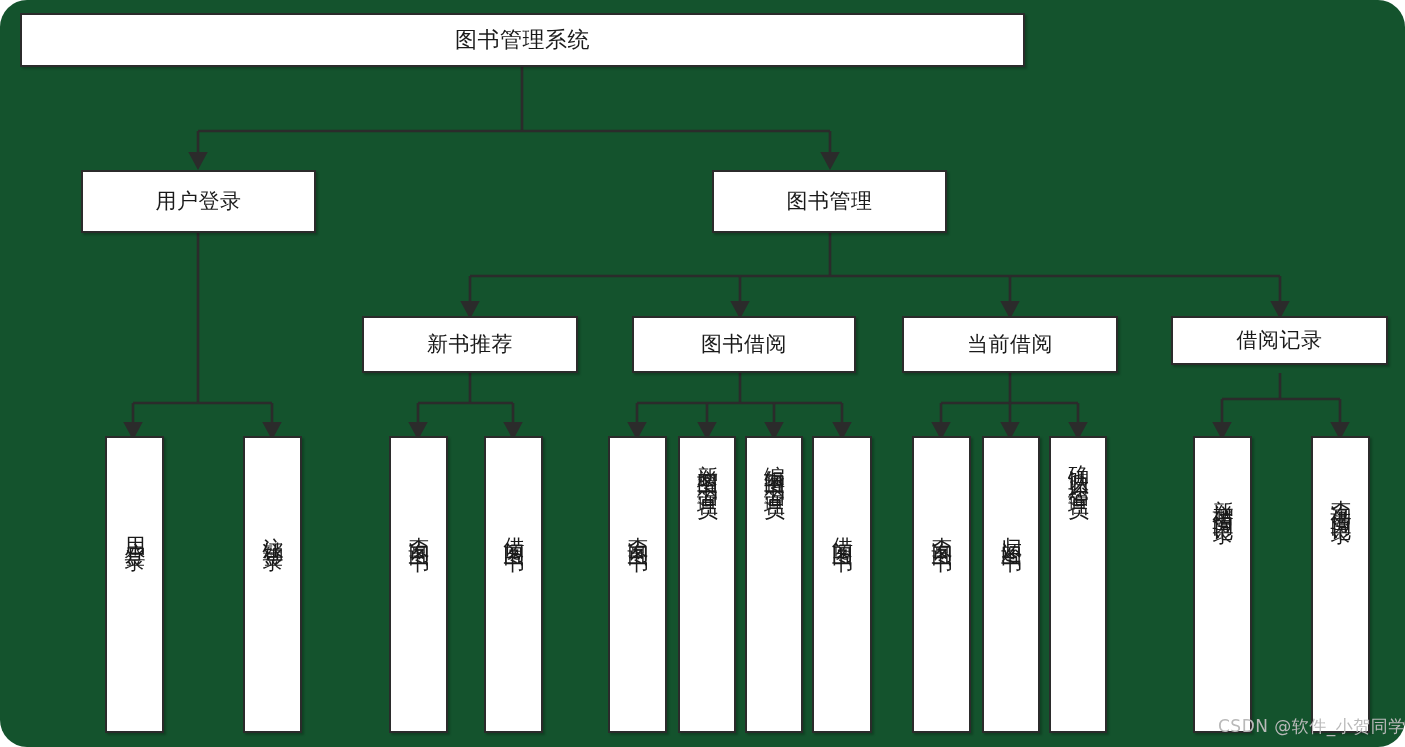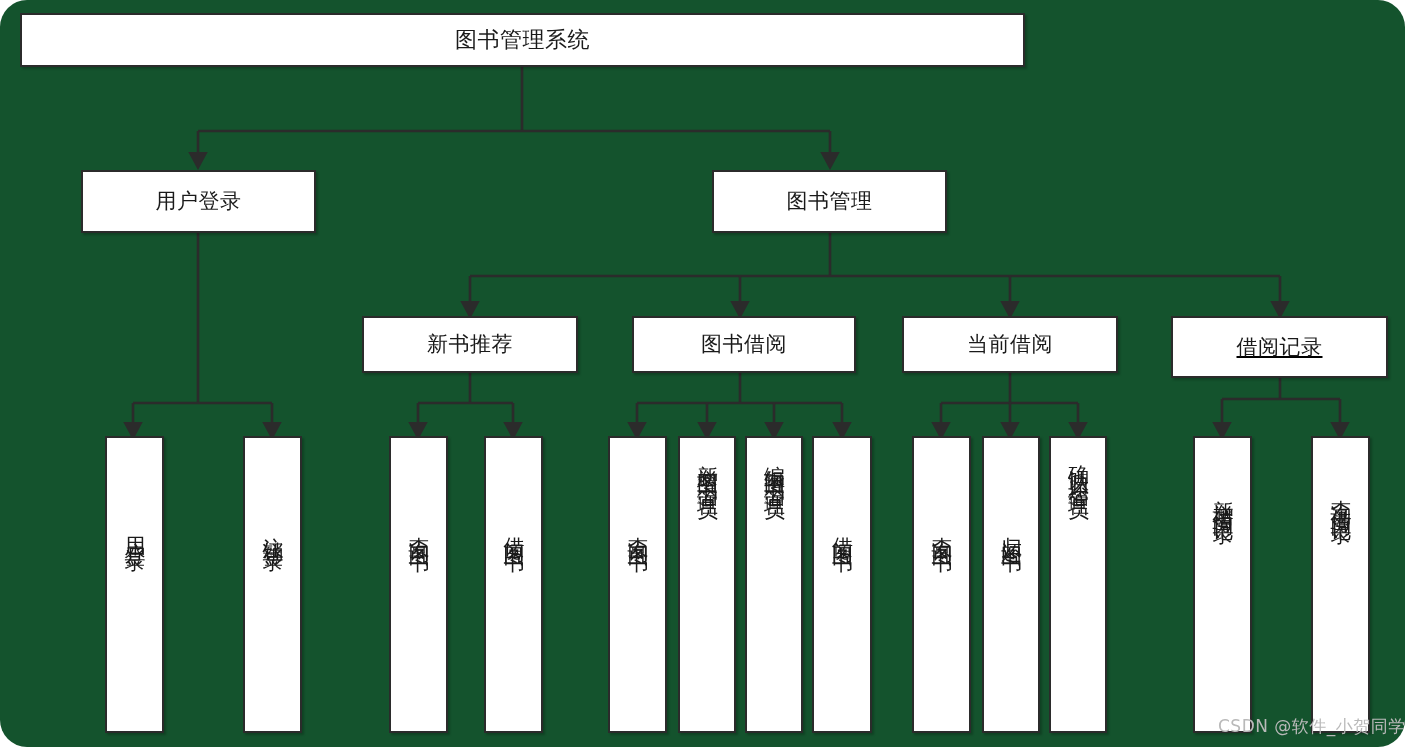--- a/index.html
+++ b/index.html
@@ -141,21 +141,21 @@
   </div>
 
   <div class="node" style="left:632px; top:316px; width:224px; height:57px;">
     <span class="label">图书借阅</span>
   </div>
 
   <div class="node" style="left:902px; top:316px; width:216px; height:57px;">
     <span class="label">当前借阅</span>
   </div>
 
-  <div class="node" style="left:1171px; top:316px; width:217px; height:62px;text-decoration:underline;">
+  <div class="node" style="left:1171px; top:316px; width:217px; height:49px;">
     <span class="label">借阅记录</span>
   </div>
 
   <div class="node vertical" style="left:105px; top:436px; width:59px; height:297px; padding-top:82px;">
     <span class="label">用户登录</span>
   </div>
 
   <div class="node vertical" style="left:243px; top:436px; width:59px; height:297px; padding-top:82px;">
     <span class="label">注销登录</span>
   </div>

